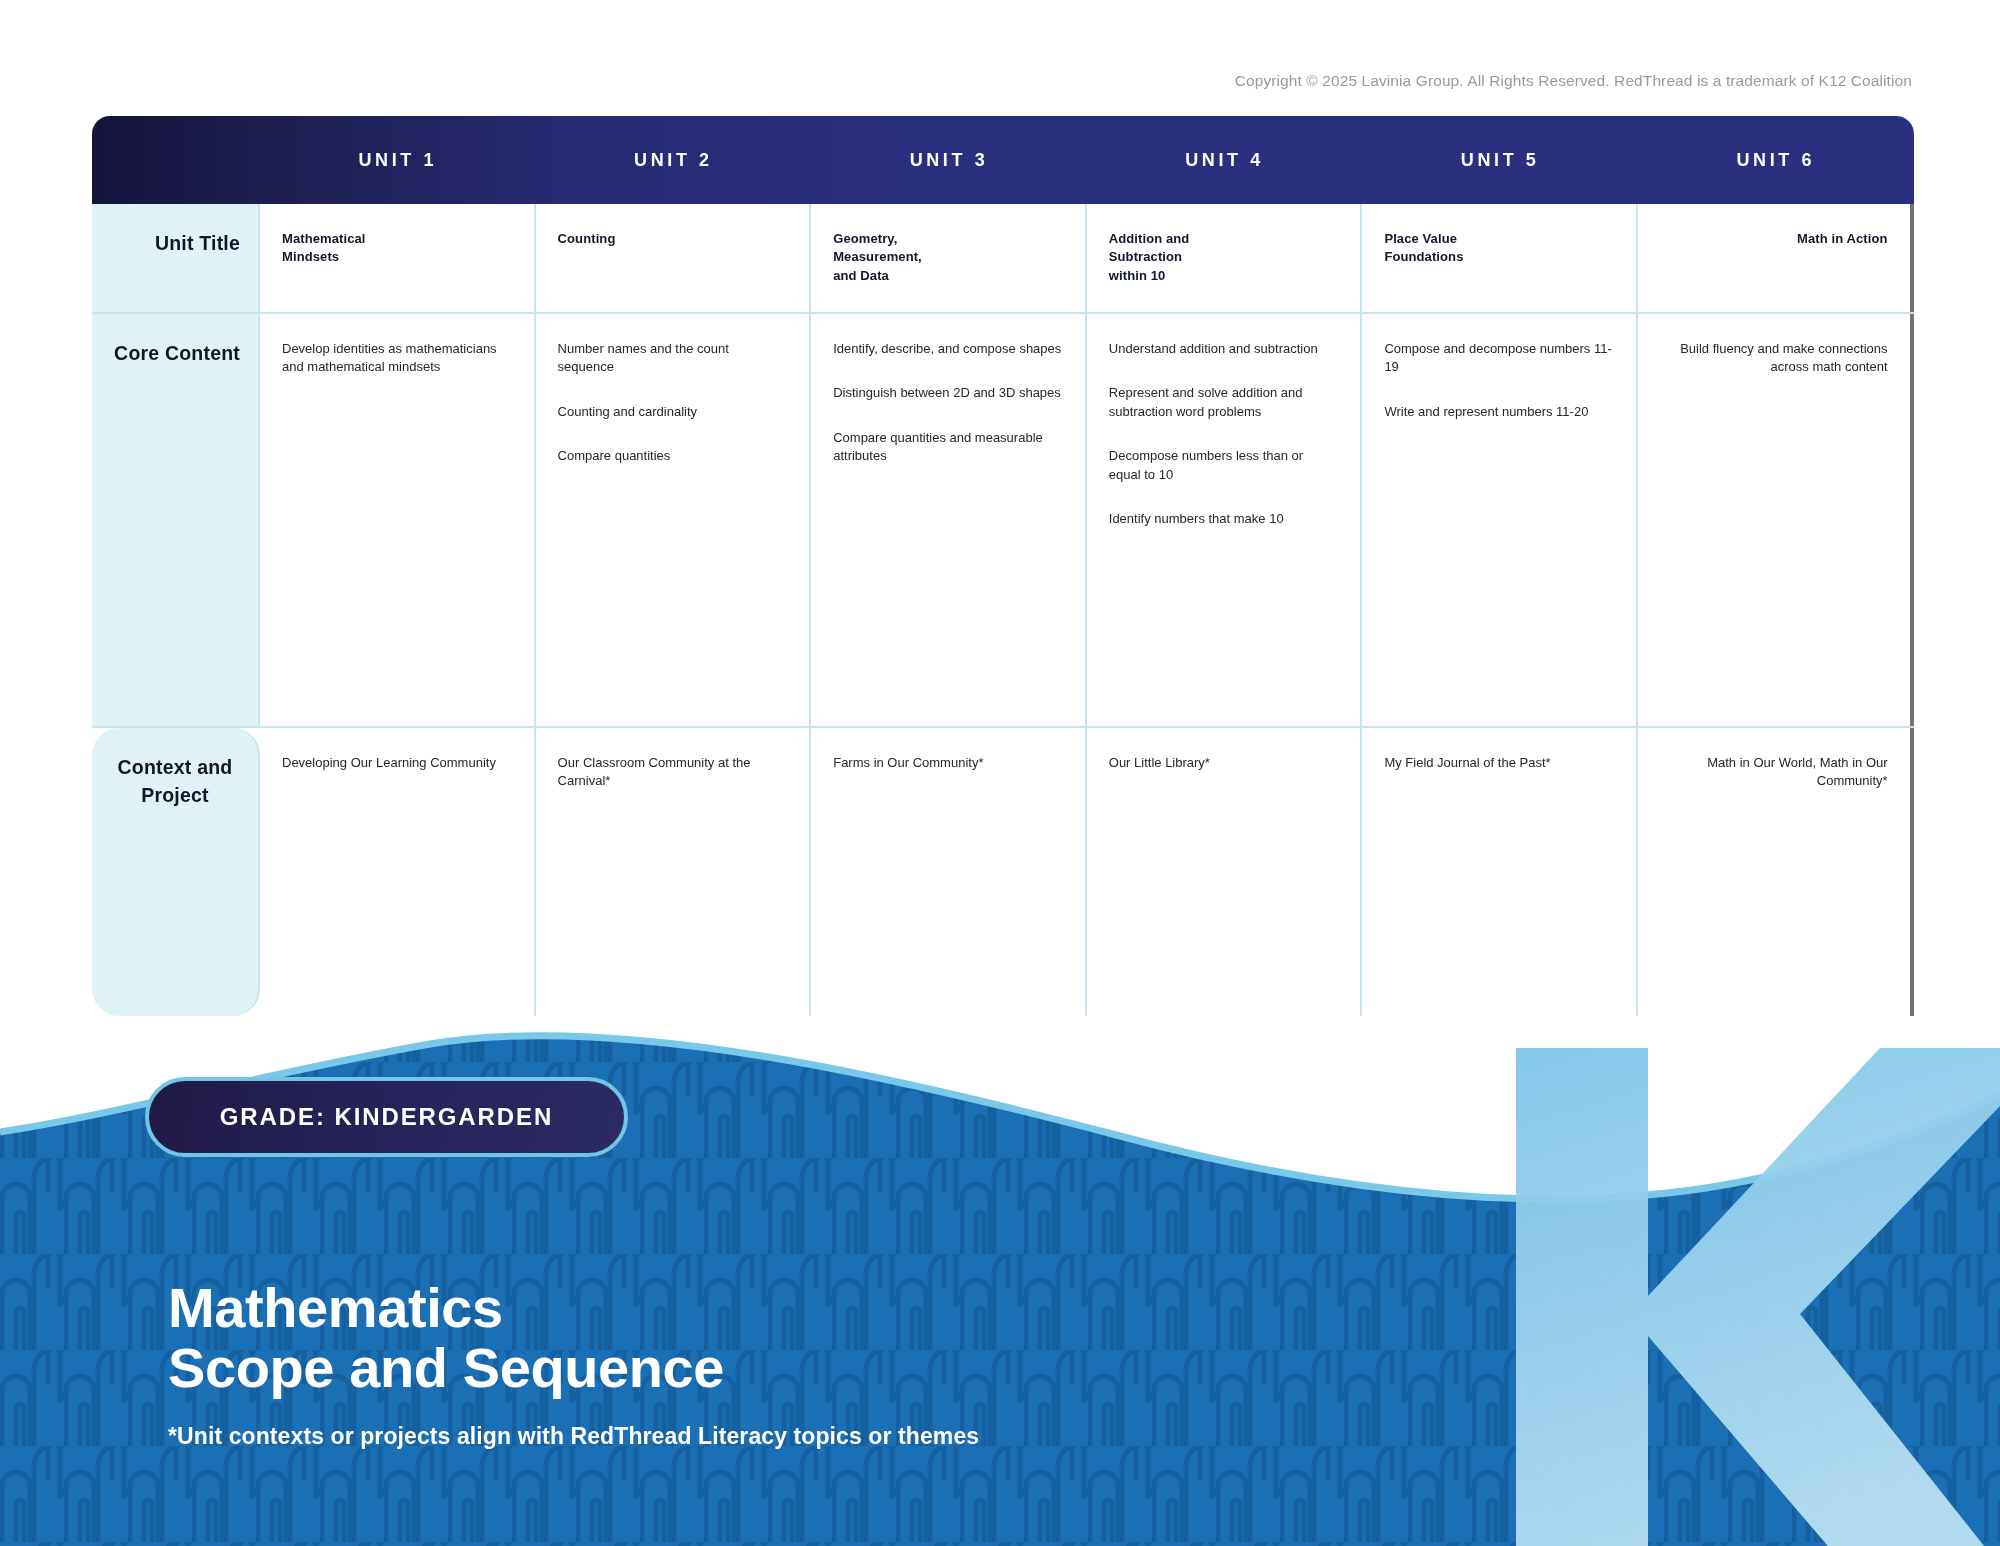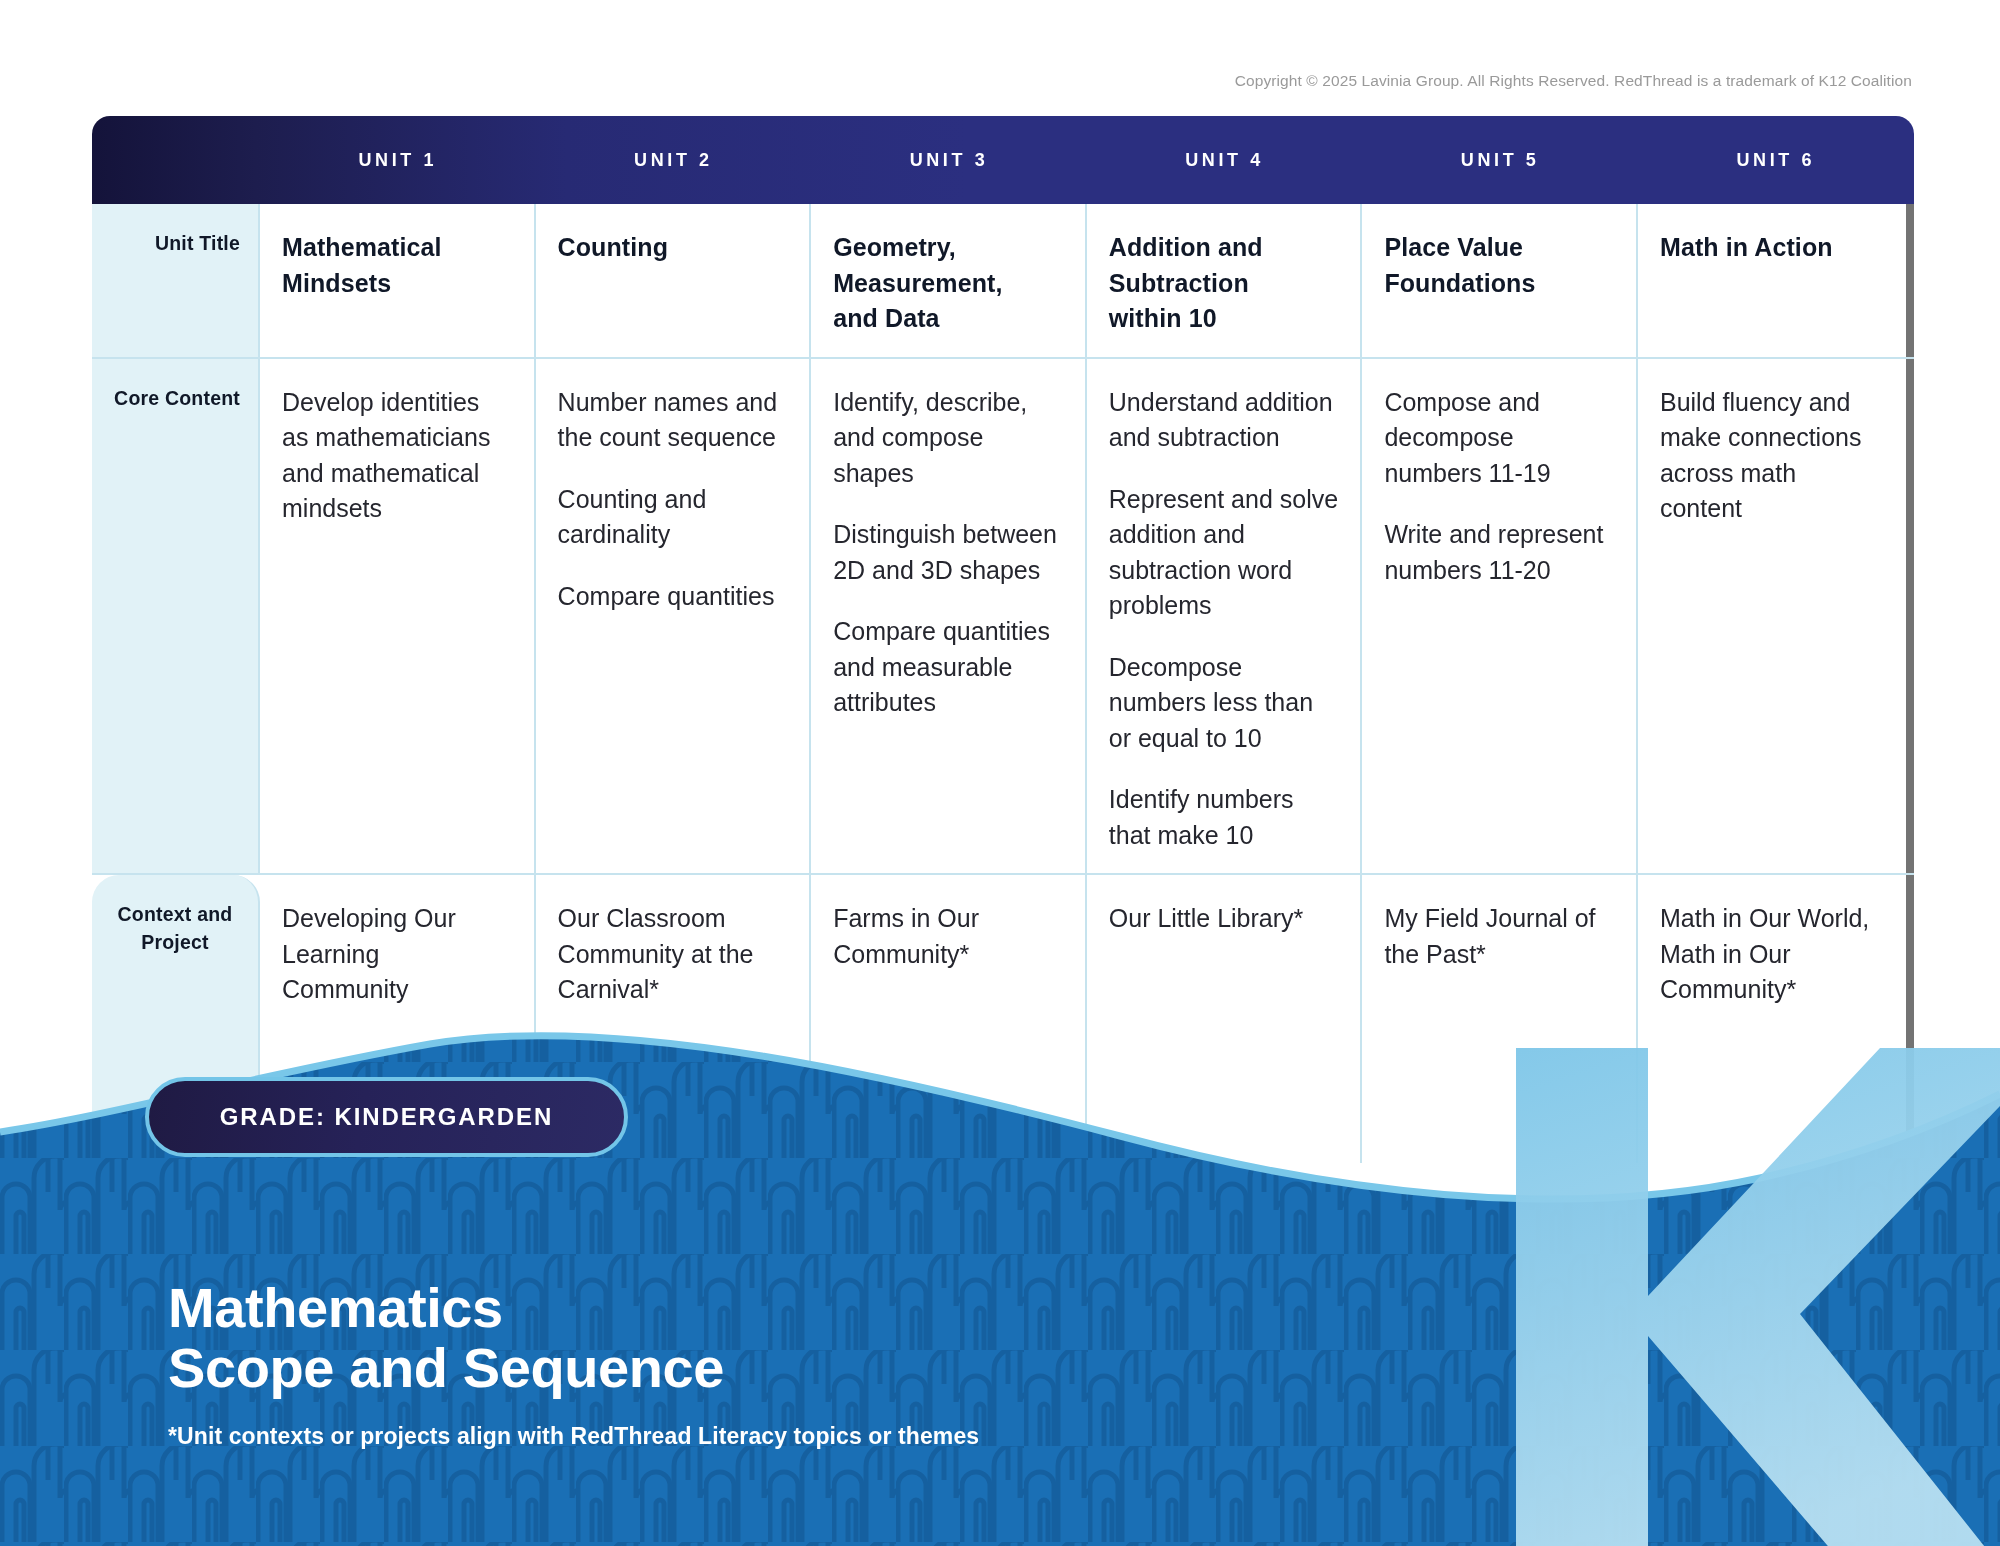--- a/index.html
+++ b/index.html
@@ -63,25 +63,25 @@
   .c-label { width: 168px; flex: 0 0 168px; }
   .c-unit  { width: 275.6px; flex: 0 0 275.6px; }
 
   
   .brow { border-bottom: 2px solid #c6e3ee; }
   .brow:last-child { border-bottom: none; }
 
   .cell {
     padding: 26px 22px 20px 22px;
     border-right: 2px solid #c6e3ee;
-    font-size: 25px;
+    font-size: 13px;
     line-height: 1.42;
     color: #25262e;
   }
-  .cell:last-child { border-right: 8px solid #737373; }
+  .cell:last-child { border-right: 4px solid #737373; text-align: right; }
 
   .label-cell {
     background: #e1f2f7;
     font-weight: bold;
     color: #101828;
     font-size: 19.5px;
     display: flex;
     justify-content: flex-end;
     align-items: flex-start;
     padding-top: 26px;

